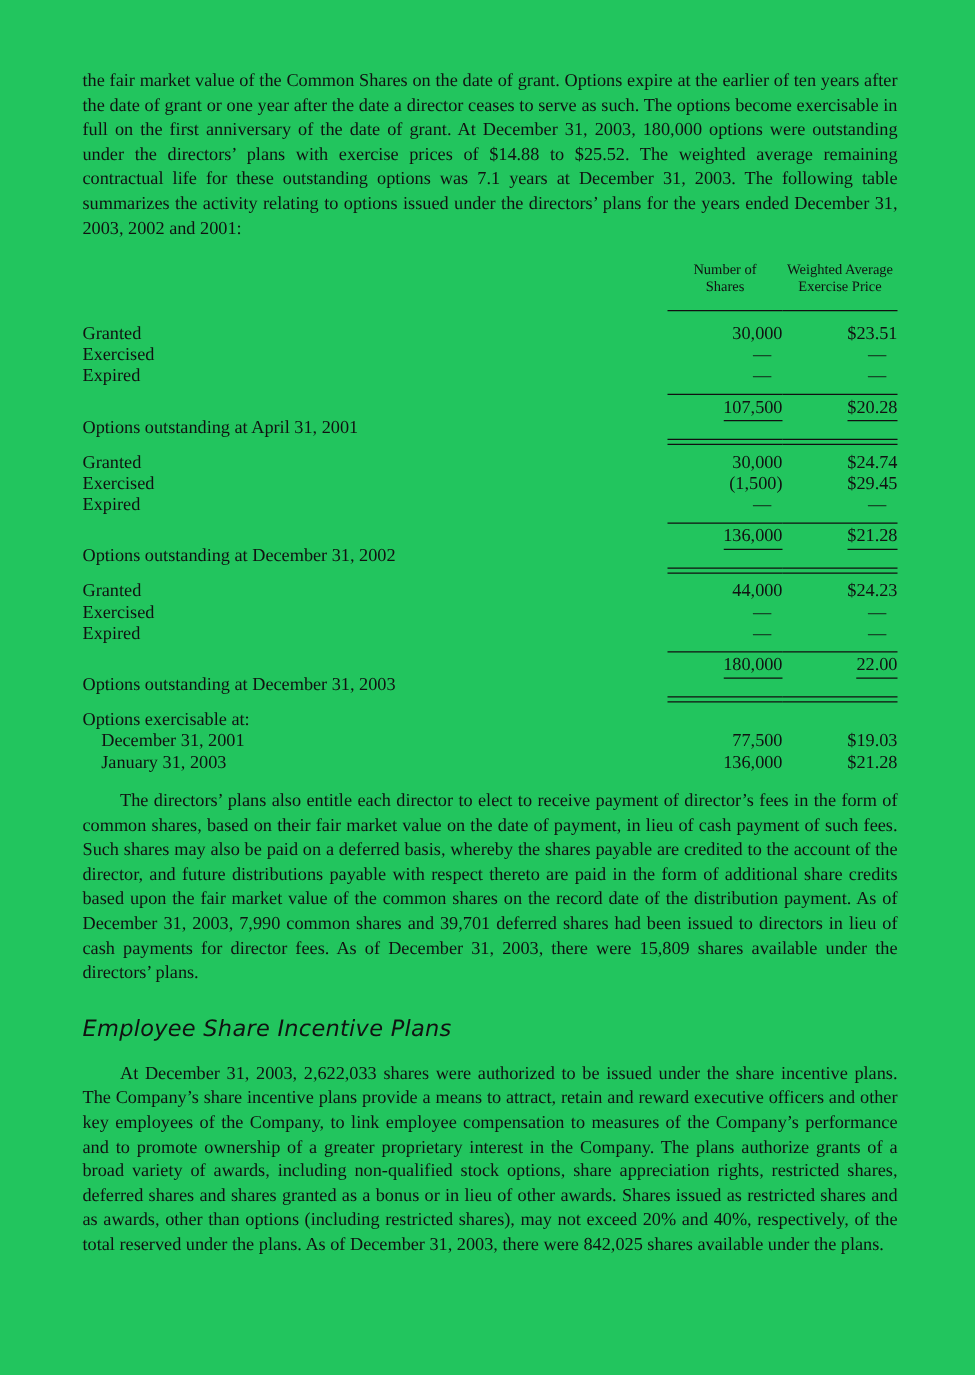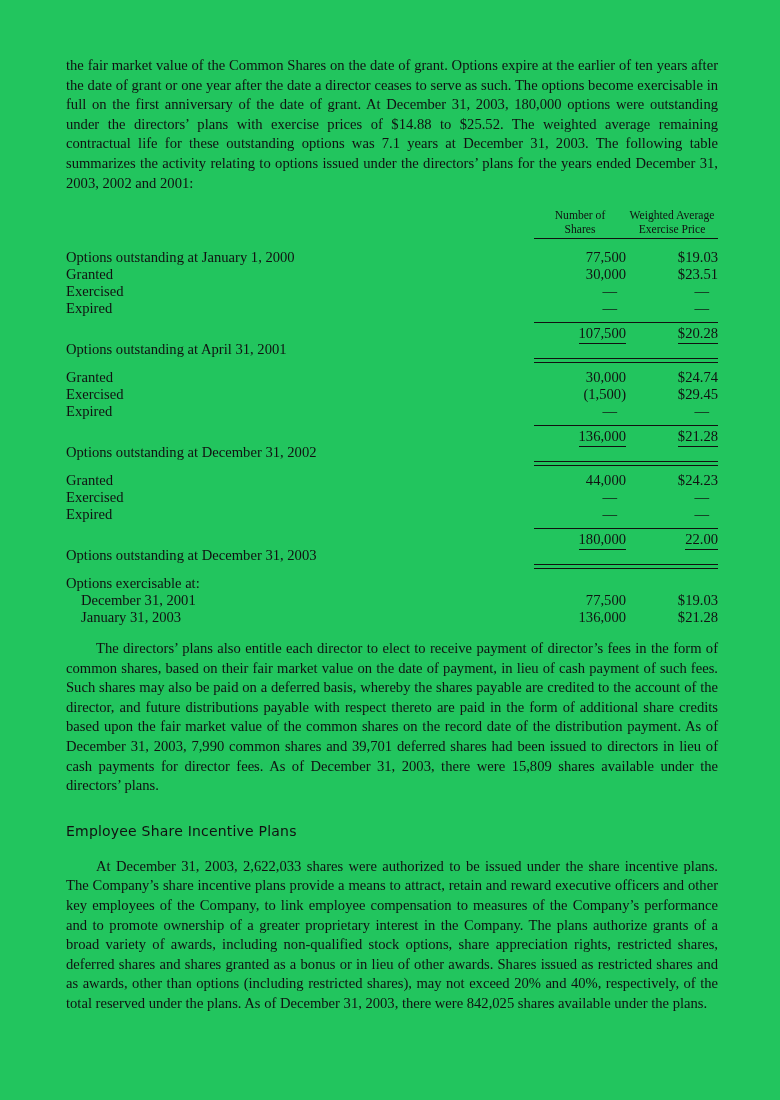--- a/index.html
+++ b/index.html
@@ -36,22 +36,23 @@
     text-indent: 30px;
   }
   p.gap-before {
     margin-top: 13px;
   }
 
   
   h2.section-heading {
     margin: 0;
     font-family: "DejaVu Sans", "Liberation Sans", sans-serif;
+    font-style: italic;
     font-weight: normal;
-    font-size: 14px;
+    font-size: 18px;
     line-height: 18px;
     letter-spacing: 0.2px;
   }
 
   
   table.opt-table {
     border-collapse: collapse;
     width: 652px;
     font-size: 14.6px;
     table-layout: fixed;
@@ -68,21 +69,21 @@
   th.hdr {
     font-size: 11.6px;
     line-height: 13.4px;
     text-align: center;
     vertical-align: bottom;
     padding-bottom: 1px;
   }
   th.hdr .hdr-inner {
     display: block;
     border-bottom: 1.4px solid #111111;
-    padding-bottom: 2px;
+    padding-bottom: 12px;
   }
   th.spacer-h { border: none; }
 
   td.label {
     text-align: left;
     padding-top: 2px;
     padding-bottom: 2px;
     white-space: nowrap;
   }
   td.label.sub {
@@ -168,25 +169,20 @@
               </span>
             </th>
           </tr>
         </thead>
         <tbody>
           <tr class="gap-row">
               <td colspan="3"></td>
             </tr>
 
           <tr>
-            <td class="label">Options outstanding at January 1, 2000</td>
-            <td class="num">77,500</td>
-            <td class="price">$19.03</td>
-          </tr>
-          <tr>
             <td class="label">Granted</td>
             <td class="num">30,000</td>
             <td class="price">$23.51</td>
           </tr>
           <tr>
             <td class="label">Exercised</td>
             <td class="num dash">—</td>
             <td class="price dash">—</td>
           </tr>
           <tr>

